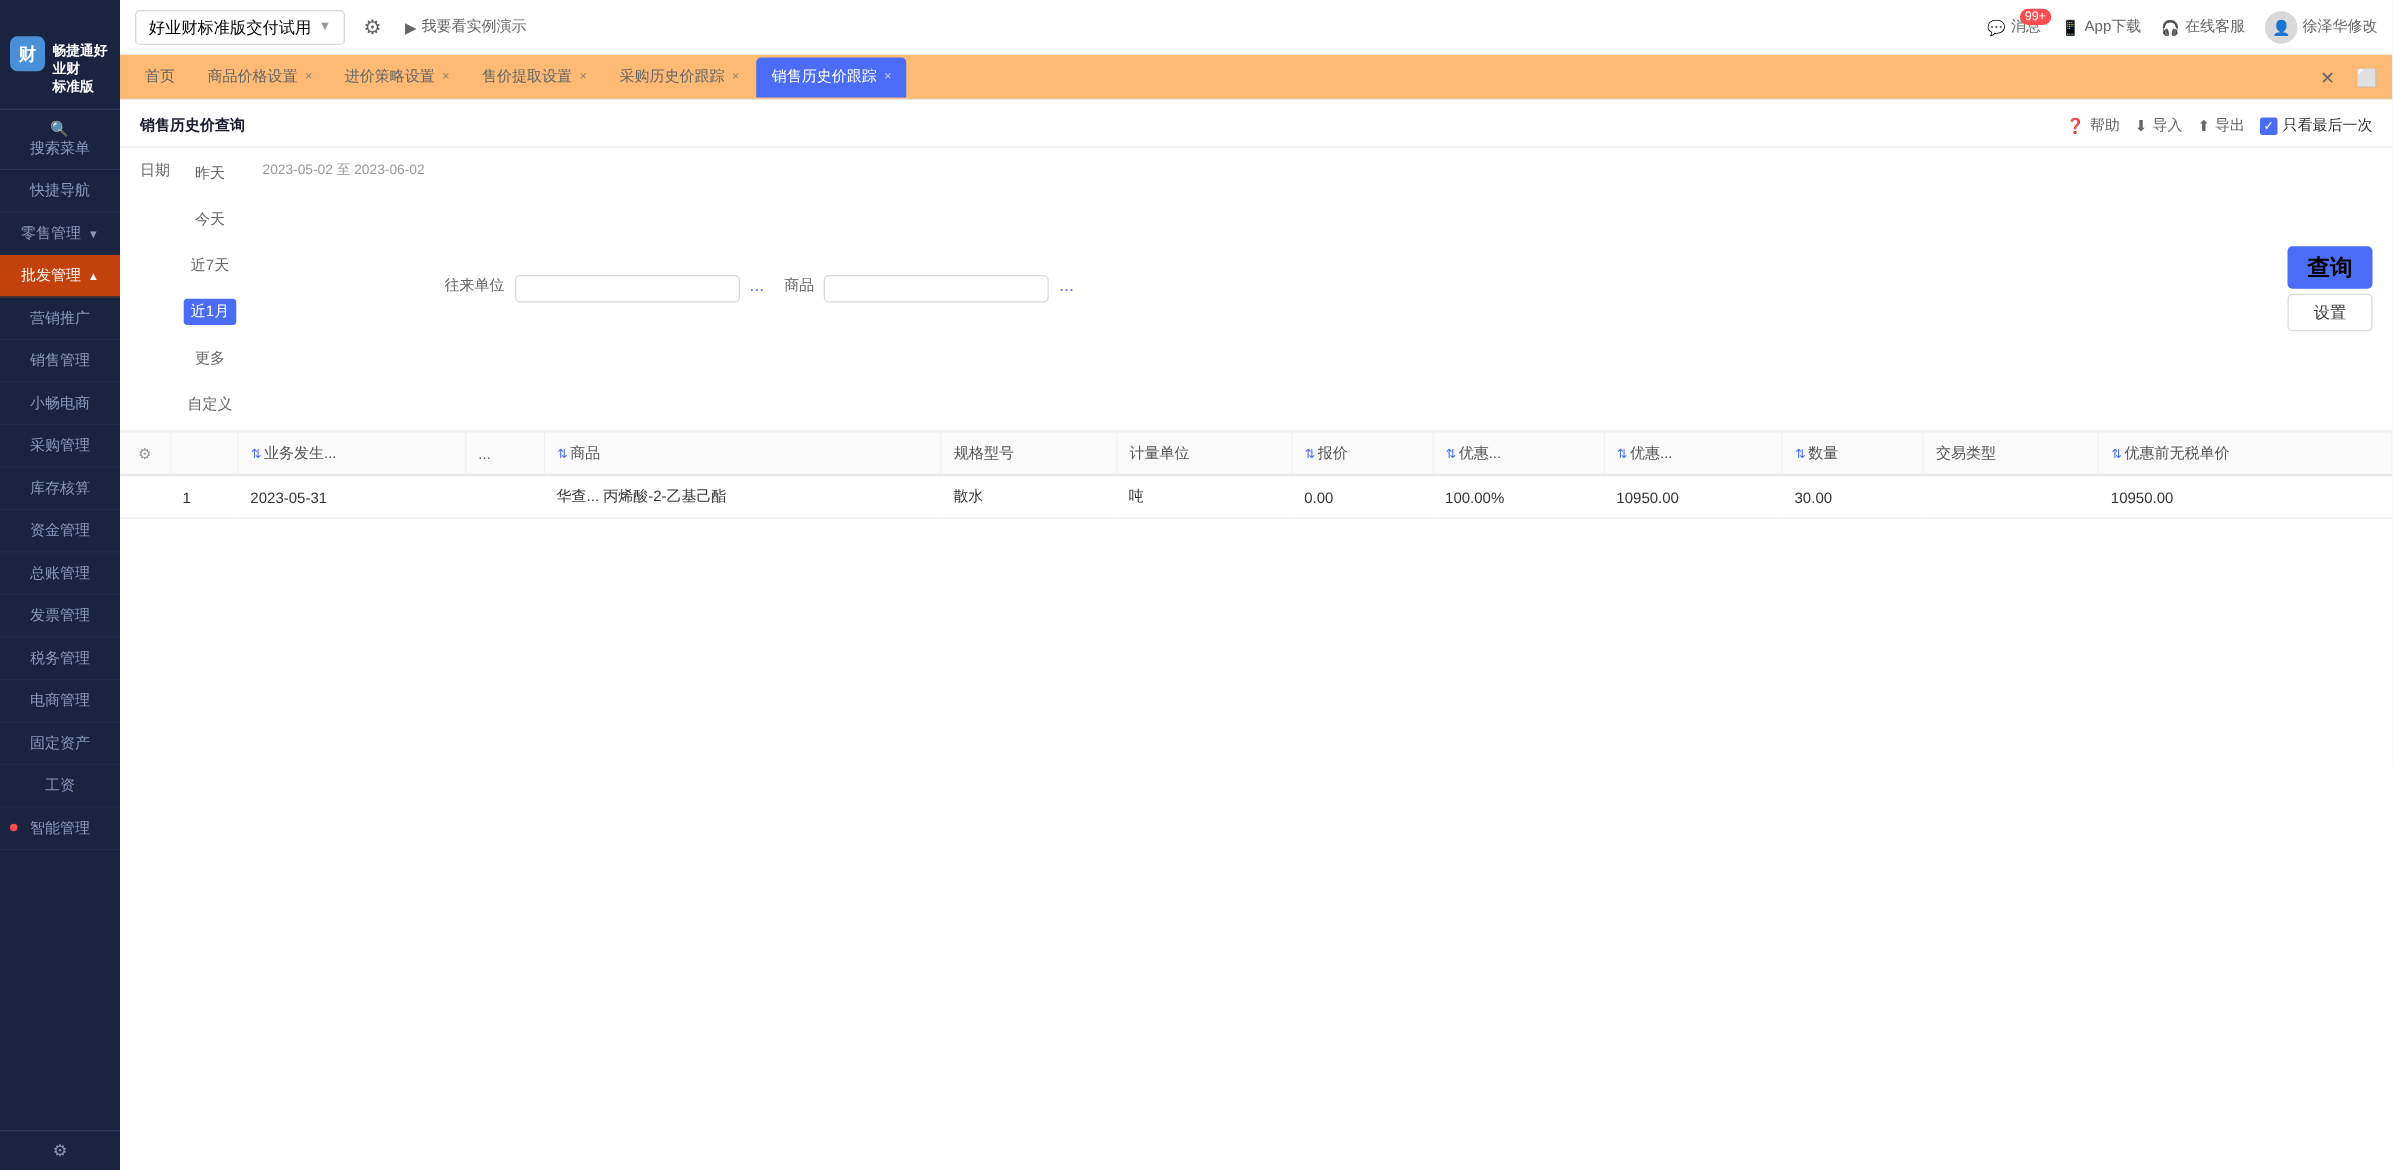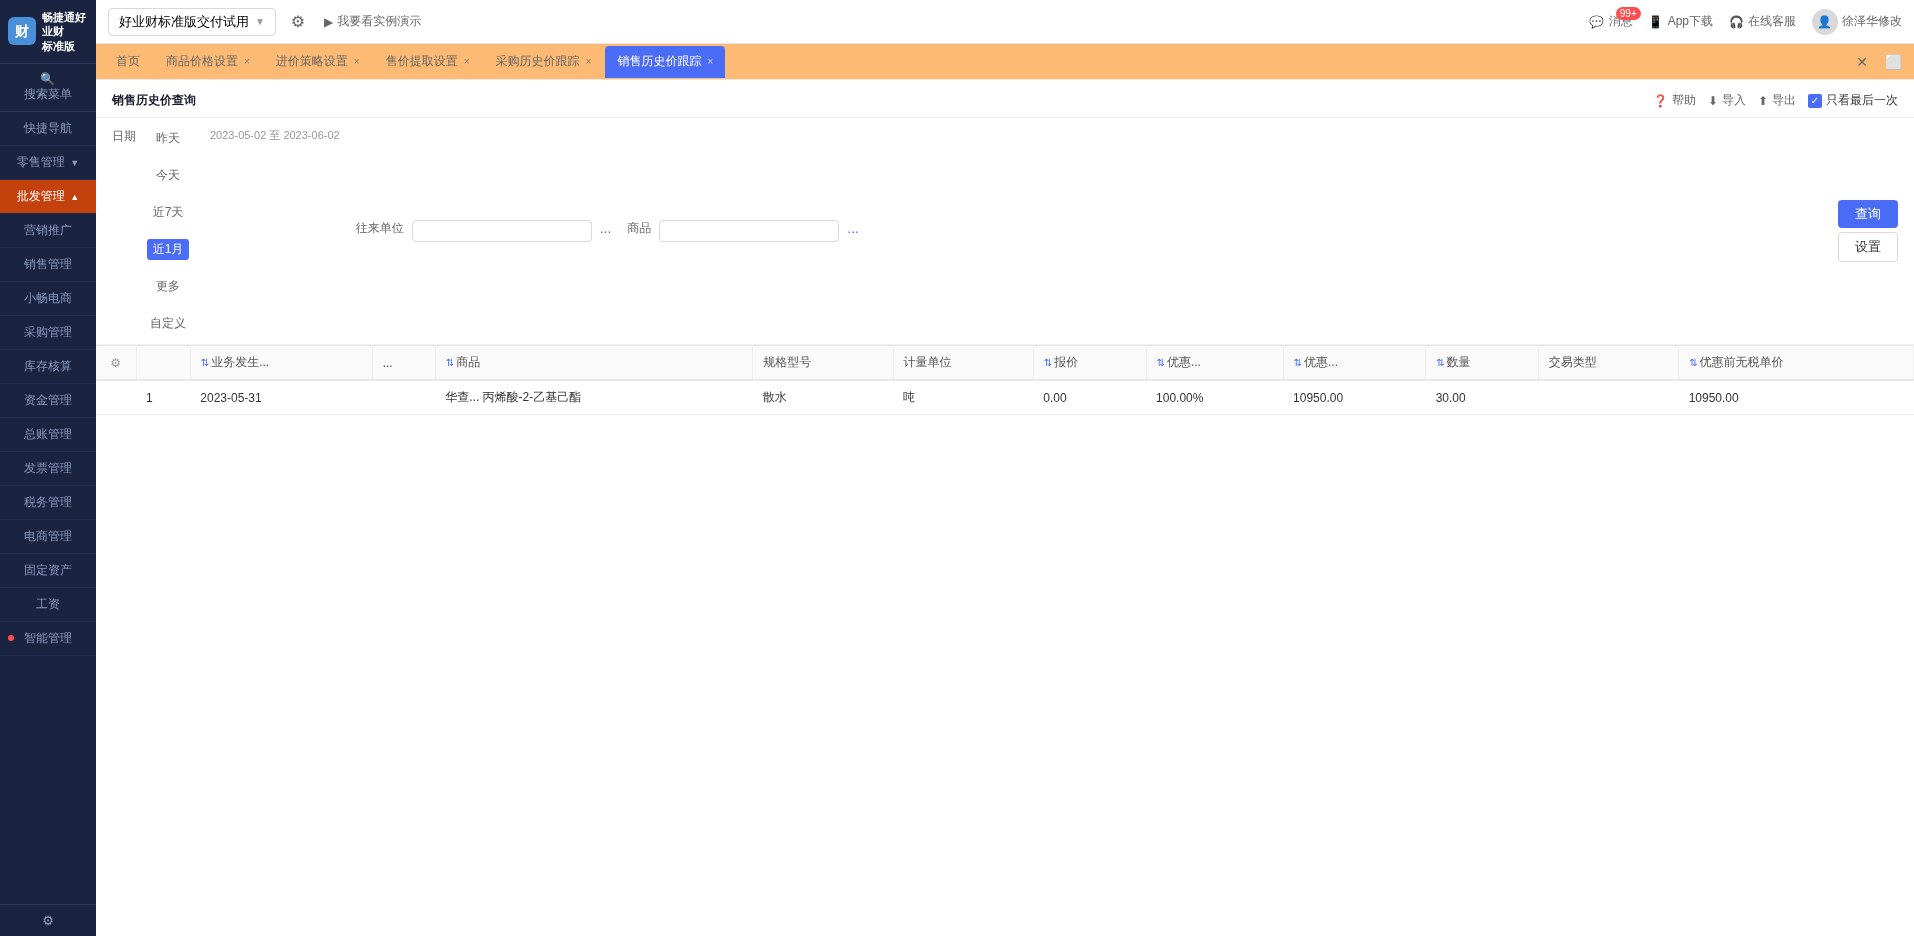--- a/index.html
+++ b/index.html
@@ -27,21 +27,21 @@
       align-items: center;
       gap: 6px;
     }
     .sidebar-logo-icon {
       width: 28px; height: 28px;
       background: #4a90d9;
       border-radius: 6px;
       display: flex; align-items: center; justify-content: center;
       color: white; font-size: 14px; flex-shrink: 0;
     }
-    .sidebar-logo-text { font-size: 11px; line-height: 1.3; }
+    .sidebar-logo-text { font-size: 11px; line-height: 1.3; margin-top: 24px; }
     .sidebar-search {
       padding: 8px;
       color: #8899bb;
       font-size: 12px;
       cursor: pointer;
       text-align: center;
       border-bottom: 1px solid #2a3a5c;
     }
     .sidebar-nav-item {
       padding: 8px 4px;
@@ -257,24 +257,24 @@
       border-radius: 4px;
       padding: 3px 8px;
       font-size: 12px;
       width: 180px;
       outline: none;
     }
     .filter-dots {
       color: #4a6cf7; cursor: pointer; font-size: 14px;
     }
     .btn-primary {
-      background: #4a6cf7; color: #ffffff;
+      background: #4a6cf7; color: #000000;
       border: none; border-radius: 4px;
-      padding: 5px 16px; font-size: 13px;
-      cursor: pointer; white-space: nowrap;
+      padding: 5px 16px; font-size: 18px;
+      cursor: pointer; white-space: nowrap; font-weight: bold;
     }
     .btn-default {
       background: white; color: #333;
       border: 1px solid #d9d9d9; border-radius: 4px;
       padding: 5px 16px; font-size: 13px;
       cursor: pointer; white-space: nowrap;
     }
     .filter-actions {
       margin-left: auto;
       display: flex; flex-direction: column; gap: 4px;

